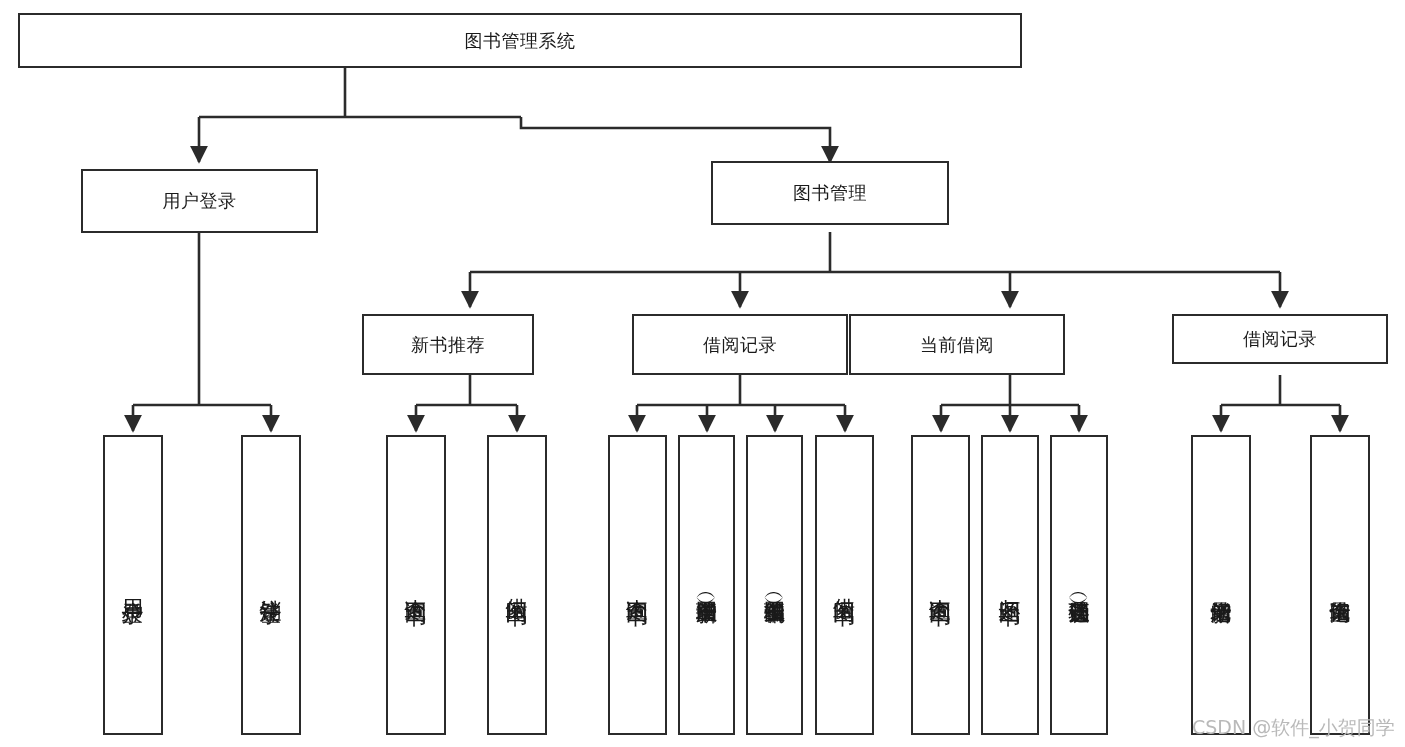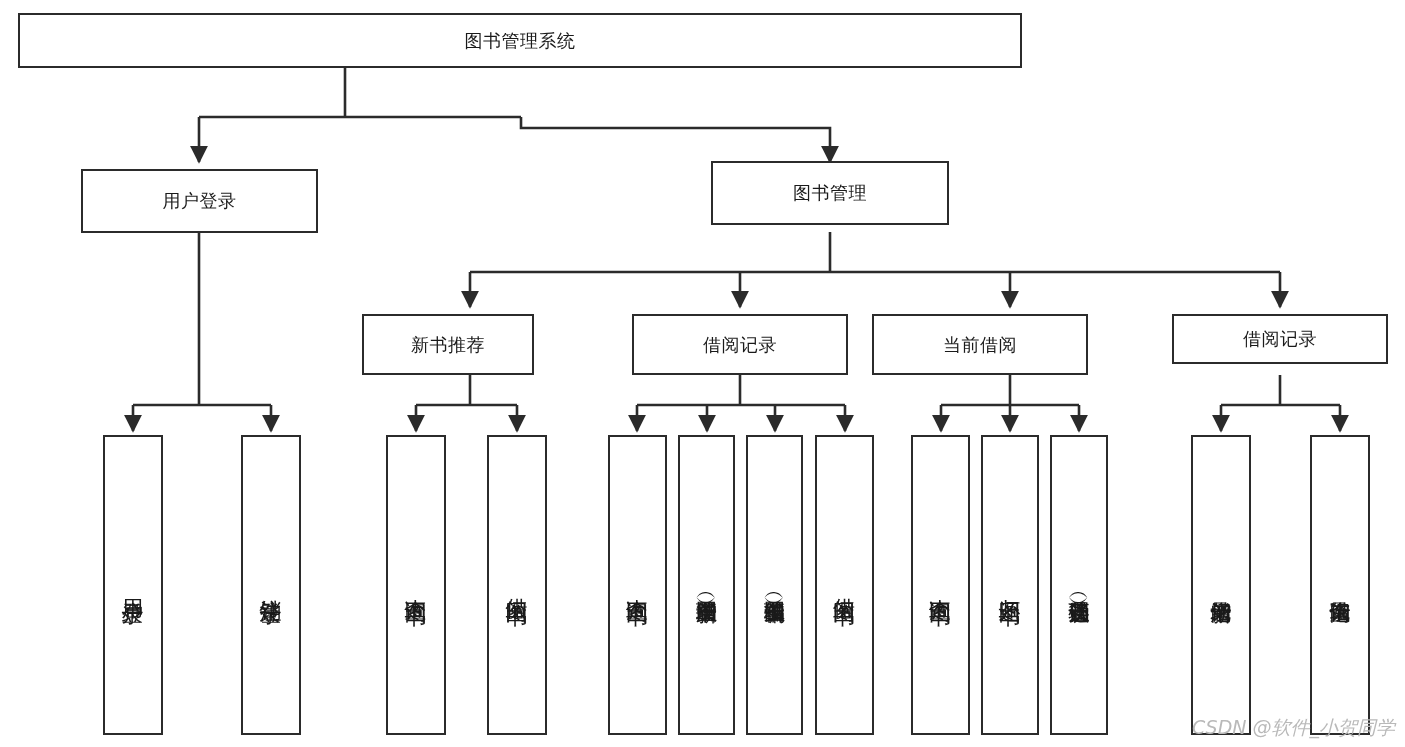--- a/index.html
+++ b/index.html
@@ -59,21 +59,20 @@
     letter-spacing: 0px;
     font-size: 21px;
   }
   .watermark {
     position: absolute;
     color: #b9b9b9;
     font-size: 19px;
     white-space: nowrap;
     pointer-events: none;
     font-family: "DejaVu Sans", "Liberation Sans", sans-serif;
-    font-style: italic;
   }
 </style>
 </head>
 <body>
 
 <div id="diagram-root">
 
   <svg class="canvas" viewBox="0 0 1405 747" xmlns="http://www.w3.org/2000/svg">
     <defs>
       <marker id="arrow" viewBox="0 0 10 10" refX="9" refY="5" markerWidth="7" markerHeight="7" orient="auto-start-reverse">
@@ -138,21 +137,21 @@
   </div>
 
   <div class="node-box" style="left:362px; top:314px; width:172px; height:61px;">
     <span class="node-label h-label">新书推荐</span>
   </div>
 
   <div class="node-box" style="left:632px; top:314px; width:216px; height:61px;">
     <span class="node-label h-label">借阅记录</span>
   </div>
 
-  <div class="node-box" style="left:872px; top:314px; width:216px; height:61px;">
+  <div class="node-box" style="left:849px; top:314px; width:216px; height:61px;">
     <span class="node-label h-label">当前借阅</span>
   </div>
 
   <div class="node-box" style="left:1172px; top:314px; width:216px; height:50px;">
     <span class="node-label h-label">借阅记录</span>
   </div>
 
   <div class="node-box" style="left:103px; top:435px; width:60px; height:300px;">
     <span class="node-label v-label">用户登录</span>
   </div>

